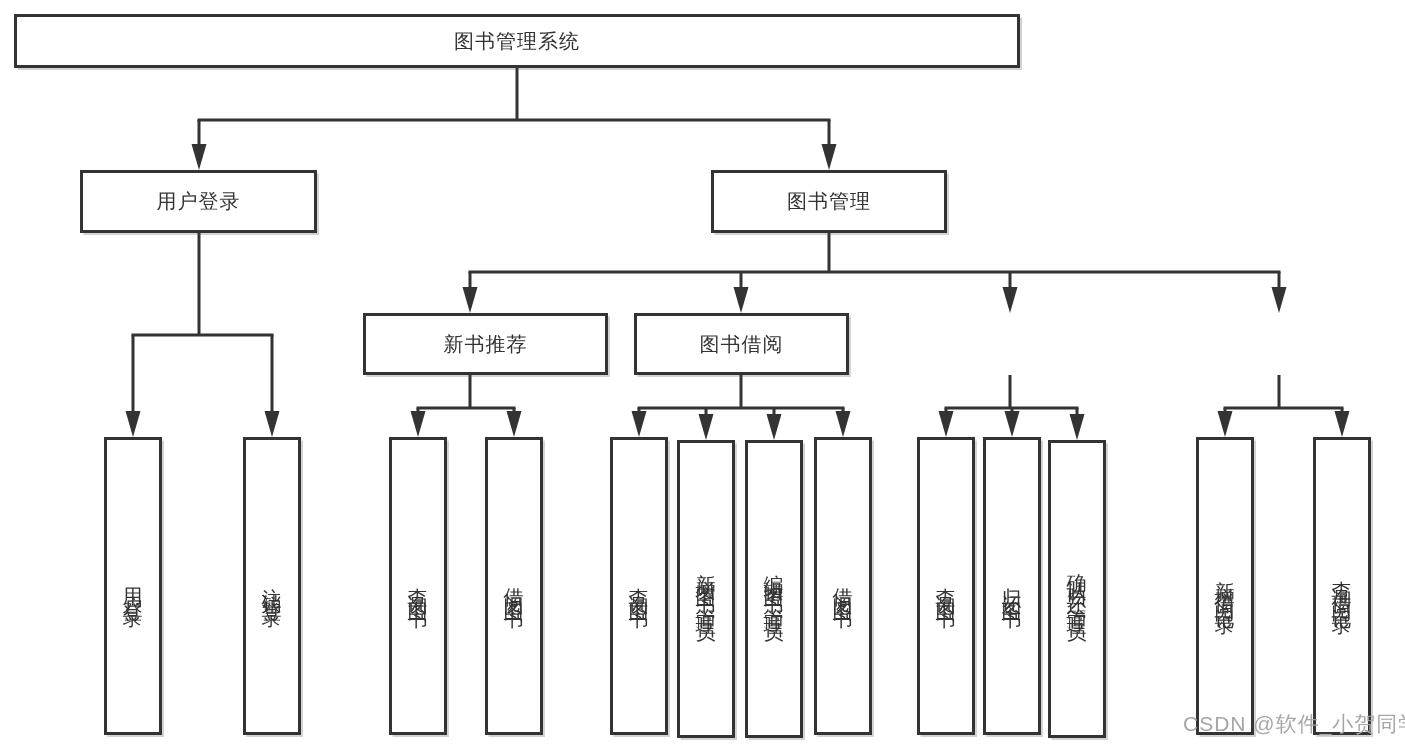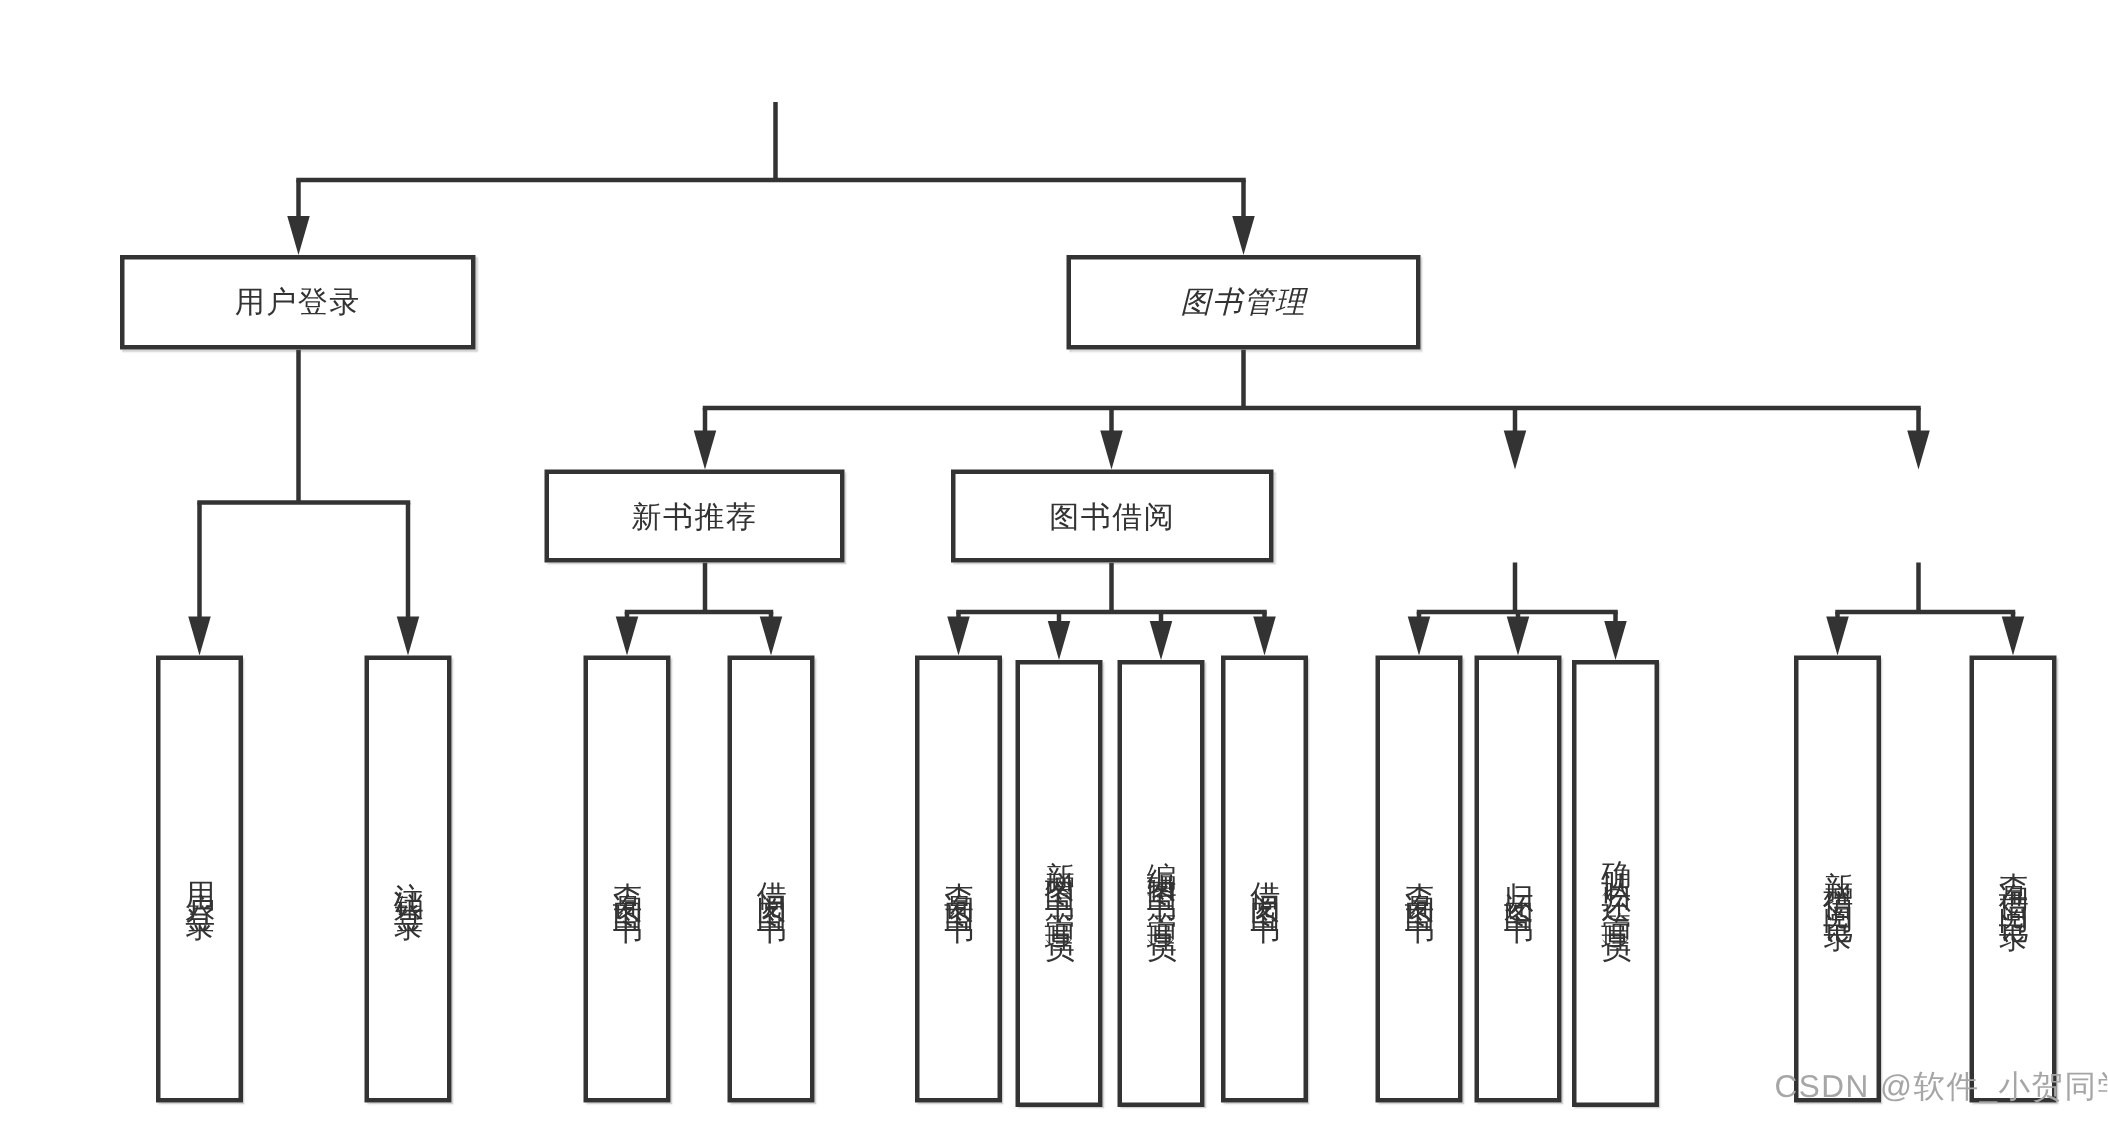--- a/index.html
+++ b/index.html
@@ -39,23 +39,23 @@
     writing-mode: vertical-rl;
     letter-spacing: 7px;
     line-height: 1;
     font-size: 20px;
     color: #333333;
   }
   
   .n-root { left: 14px;  top: 14px;  width: 1006px; height: 54px; }
   
   .n-l1a  { left: 80px;  top: 170px; width: 237px; height: 63px; }
-  .n-l1b  { left: 711px; top: 170px; width: 236px; height: 63px; font-style: italic; }
-  
-  .n-l2a  { left: 363px;  top: 313px; width: 200px; height: 62px; }
+  .n-l1b  { left: 711px; top: 170px; width: 236px; height: 63px; }
+  
+  .n-l2a  { left: 363px;  top: 313px; width: 245px; height: 62px; }
   .n-l2b  { left: 634px;  top: 313px; width: 215px; height: 62px; align-items: center; }
   .n-l2c  { left: 903px;  top: 313px; width: 215px; height: 62px; }
   .n-l2d  { left: 1172px; top: 313px; width: 215px; height: 62px; }
   
   .leaf { top: 437px; width: 58px; height: 298px; }
   .lf-a1 { left: 104px; }
   .lf-a2 { left: 243px; }
   .lf-b1 { left: 389px; }
   .lf-b2 { left: 485px; }
   .lf-c1 { left: 610px; }
@@ -148,20 +148,23 @@
 
       <polygon points="946,437 938.5,411 953.5,411"></polygon>
       <polygon points="1012,437 1004.5,411 1019.5,411"></polygon>
       <polygon points="1077,440 1069.5,414 1084.5,414"></polygon>
 
       <polygon points="1225,437 1217.5,411 1232.5,411"></polygon>
       <polygon points="1342,437 1334.5,411 1349.5,411"></polygon>
     </g>
   </svg>
 
+  <div class="box n-root">
+    <span>图书管理系统</span>
+  </div>
 
   <div class="box n-l1a">
     <span>用户登录</span>
   </div>
   <div class="box n-l1b">
     <span>图书管理</span>
   </div>
 
   <div class="box n-l2a">
     <span>新书推荐</span>

